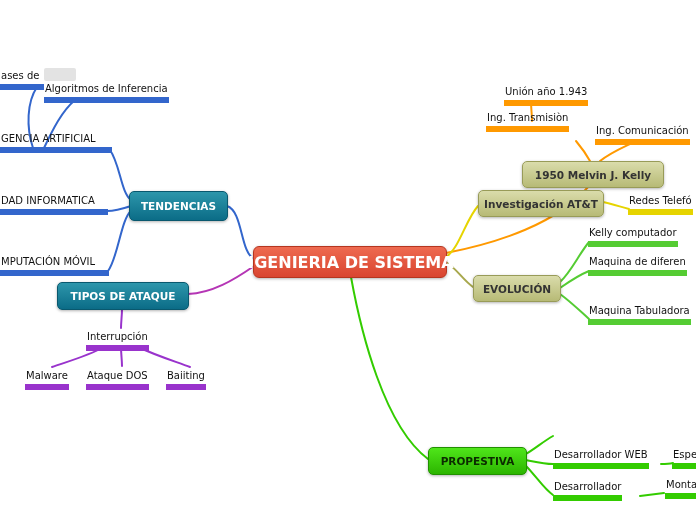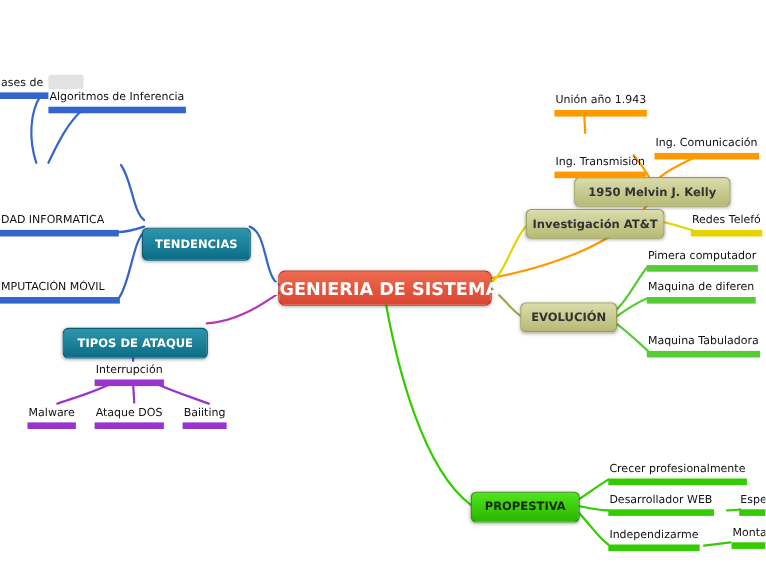--- a/index.html
+++ b/index.html
@@ -24,21 +24,21 @@
   .u-orange{border-color:#ff9900}
   .u-yellow{border-color:#e6d400}
   .u-green{border-color:#55cc33}
   .u-bgreen{border-color:#33cc00}
 
   .node-box{position:absolute;display:flex;align-items:center;justify-content:center;
             border-radius:5px;font-weight:bold;font-size:10.5px;white-space:nowrap;
             box-shadow:0 1px 3px rgba(0,0,0,.3);cursor:default;}
   .box-root{background:linear-gradient(#ee6a50,#d94530);border:1px solid #b5351f;
             color:#fff;font-size:16px;border-radius:6px;}
-  .box-teal{background:linear-gradient(#2d96ab,#0b6c87);border:1px solid #09586e;color:#fff;margin-top:16px;}
+  .box-teal{background:linear-gradient(#2d96ab,#0b6c87);border:1px solid #09586e;color:#fff;}
   .box-olive{background:linear-gradient(#dadcab,#b7ba76);border:1px solid #989b58;color:#333;}
   .box-green{background:linear-gradient(#4fe61a,#2cb500);border:1px solid #219100;color:#0b2b00;}
 
   .ph{position:absolute;background:#e3e3e3;border-radius:2px;}
 </style>
 </head>
 <body>
 
 <div class="canvas">
 
@@ -68,45 +68,45 @@
     <path class="l-bgreen" d="M 526,454 C 536,448 544,441 553,436"></path>
     <path class="l-bgreen" d="M 526,460 C 536,462 544,464 553,464"></path>
     <path class="l-bgreen" d="M 526,466 C 536,476 544,489 553,495"></path>
     <path class="l-bgreen" d="M 661,464 C 665,464 669,464 673,463"></path>
     <path class="l-bgreen" d="M 640,496 C 648,495 656,494 664,493"></path>
   </svg>
 
   <div class="node-box box-root" style="left:253px;top:246px;width:192px;height:30px;">INGENIERIA DE SISTEMAS</div>
 
   <div class="node-box box-teal" style="left:129px;top:191px;width:97px;height:28px;">TENDENCIAS</div>
+  <div class="tnode u-blue" style="left:0;top:132px;width:110px;">GENCIA ARTIFICIAL</div>
   <div class="tnode u-blue" style="left:0;top:69px;width:42px;">ases de</div>
   <div class="ph" style="left:44px;top:68px;width:32px;height:13px;"></div>
   <div class="tnode u-blue" style="left:44px;top:82px;">Algoritmos de Inferencia</div>
   <div class="tnode u-blue" style="left:0;top:194px;width:106px;">DAD INFORMATICA</div>
   <div class="tnode u-blue" style="left:0;top:255px;width:107px;">MPUTACIÓN MÓVIL</div>
 
   <div class="node-box box-teal" style="left:57px;top:282px;width:130px;height:26px;">TIPOS DE ATAQUE</div>
   <div class="tnode u-purple" style="left:86px;top:330px;">Interrupción</div>
   <div class="tnode u-purple" style="left:25px;top:369px;">Malware</div>
   <div class="tnode u-purple" style="left:86px;top:369px;">Ataque DOS</div>
   <div class="tnode u-purple" style="left:166px;top:369px;">Baiiting</div>
 
   <div class="node-box box-olive" style="left:522px;top:161px;width:140px;height:25px;">1950 Melvin J. Kelly</div>
   <div class="tnode u-orange" style="left:504px;top:85px;">Unión año 1.943</div>
-  <div class="tnode u-orange" style="left:486px;top:141px;margin-left:18px;">Ing. Transmisiòn</div>
+  <div class="tnode u-orange" style="left:486px;top:111px;">Ing. Transmisiòn</div>
   <div class="tnode u-orange" style="left:595px;top:124px;">Ing. Comunicación</div>
 
   <div class="node-box box-olive" style="left:478px;top:190px;width:124px;height:25px;">Investigación AT&amp;T</div>
   <div class="tnode u-yellow" style="left:628px;top:194px;">Redes Telefó</div>
 
   <div class="node-box box-olive" style="left:473px;top:275px;width:86px;height:25px;">EVOLUCIÓN</div>
-  <div class="tnode u-green" style="left:588px;top:226px;">Pimera computador</div>
+  <div class="tnode u-green" style="left:588px;top:226px;">Kelly computador</div>
   <div class="tnode u-green" style="left:588px;top:255px;">Maquina de diferen</div>
   <div class="tnode u-green" style="left:588px;top:304px;">Maquina Tabuladora</div>
 
   <div class="node-box box-green" style="left:428px;top:447px;width:97px;height:26px;">PROPESTIVA</div>
-  <div class="tnode u-bgreen" style="left:553px;top:420px;">Crecer profesionalmente</div>
   <div class="tnode u-bgreen" style="left:553px;top:448px;">Desarrollador WEB</div>
   <div class="tnode u-bgreen" style="left:672px;top:448px;">Espe</div>
-  <div class="tnode u-bgreen" style="left:553px;top:480px;">Independizarme</div>
+  <div class="tnode u-bgreen" style="left:553px;top:480px;">Desarrollador</div>
   <div class="tnode u-bgreen" style="left:665px;top:478px;">Monta</div>
 
 </div>
 
 </body></html>

